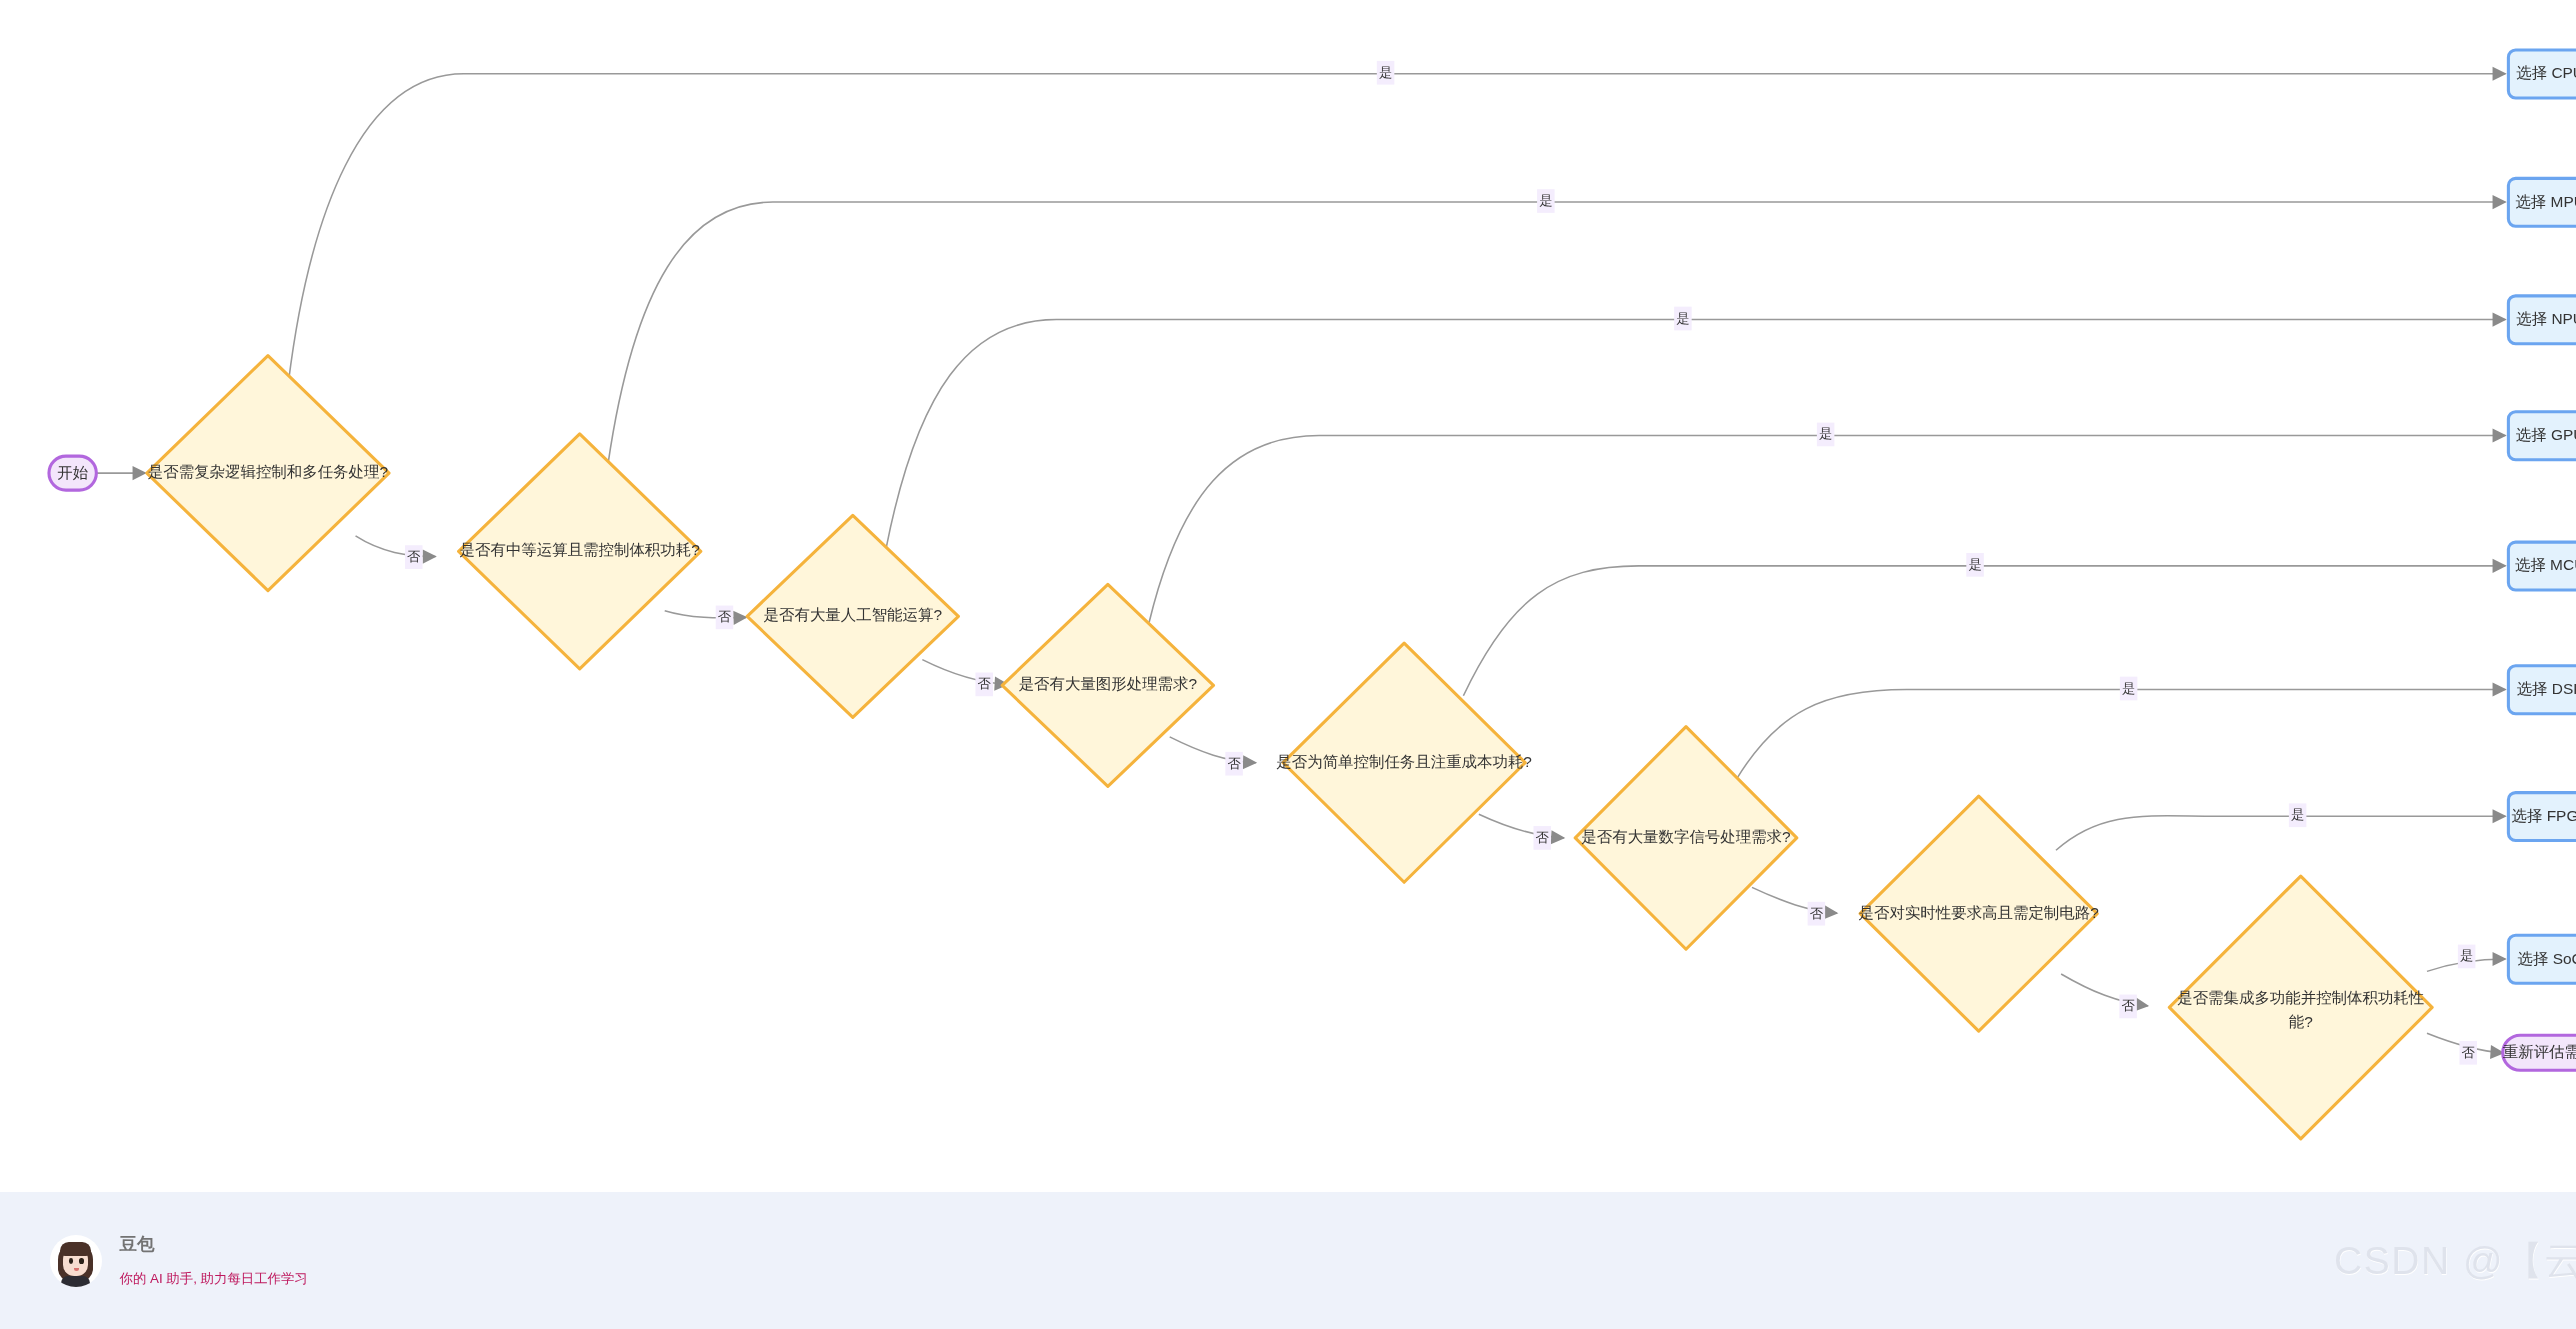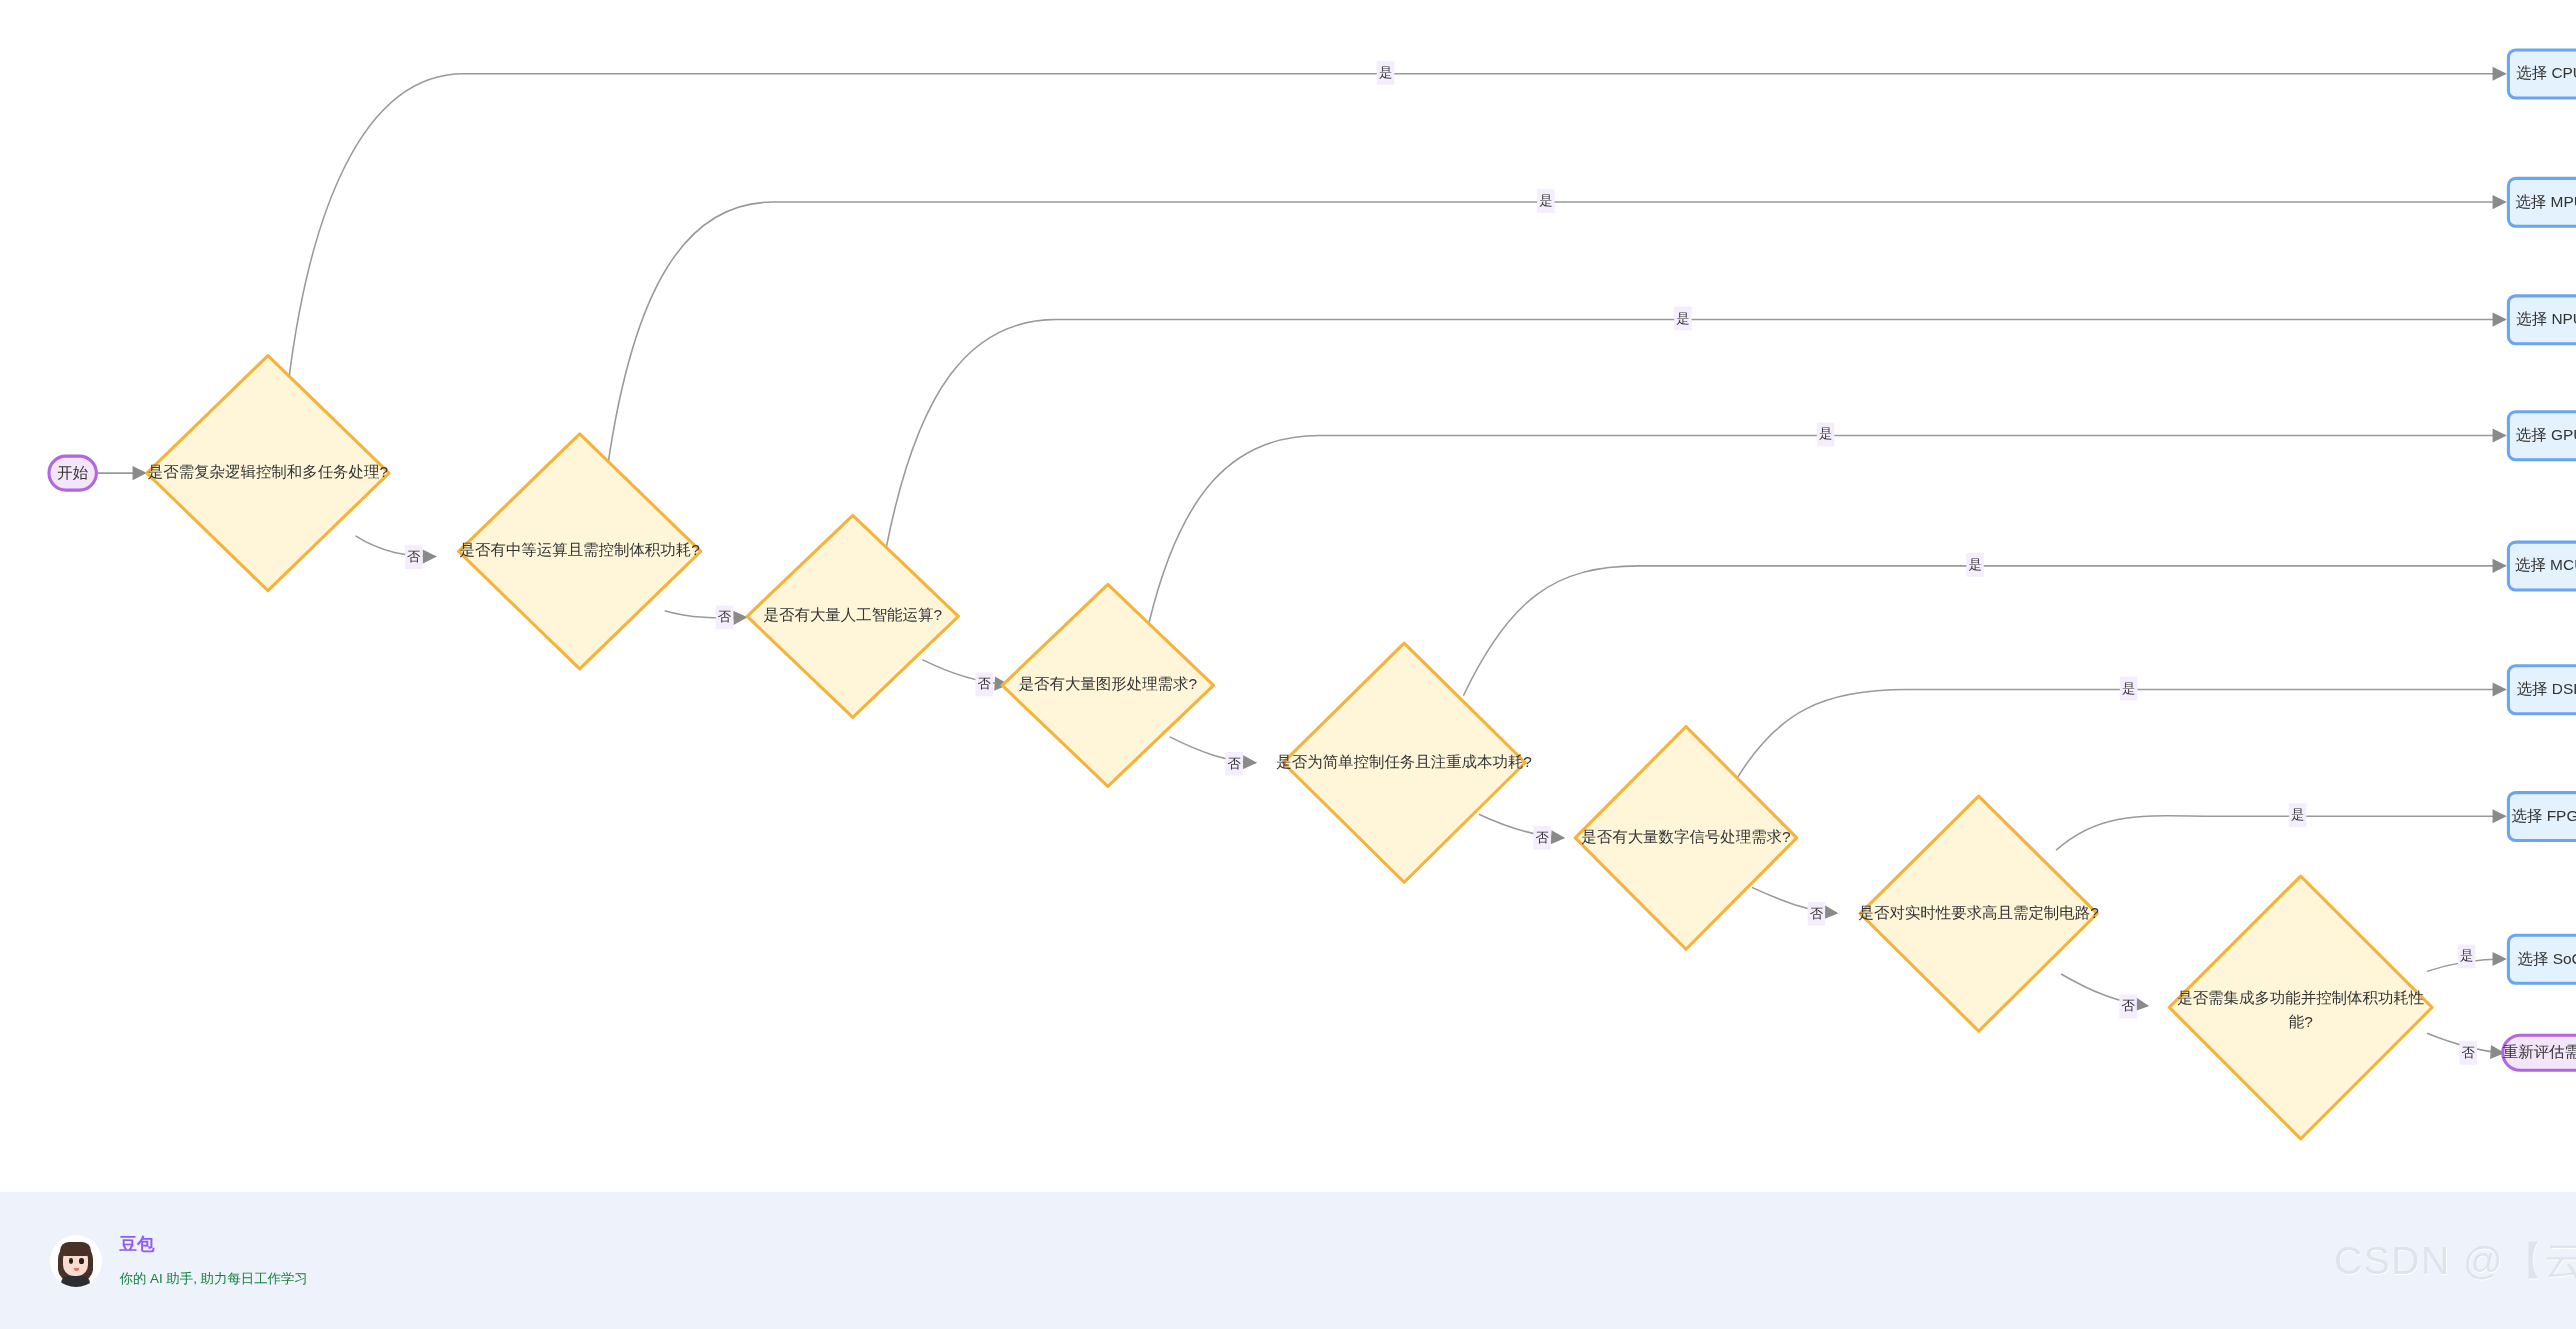--- a/index.html
+++ b/index.html
@@ -130,26 +130,26 @@
   #assistant-avatar .body {
     position: absolute; left: 11.3px; top: 41px;
     width: 29px; height: 13.4px;
     background: #2c2c33;
     border-radius: 7.2px 7.2px 0 0;
   }
   #assistant-text { margin-left: 17.5px; }
   #assistant-name {
     font-size: 17.5px;
     font-weight: bold;
-    color: #8b5cf6;
+    color: #737373;
     line-height: 1.35;
   }
   #assistant-tagline {
     font-size: 13.4px;
-    color: #15803d;
+    color: #be185d;
     line-height: 1.5;
     margin-top: 13px;
   }
   #watermark {
     position: absolute;
     right: 82px;
     top: 1234px;
     font-size: 39px;
     color: #dfe3ec;
     letter-spacing: 1.5px;

